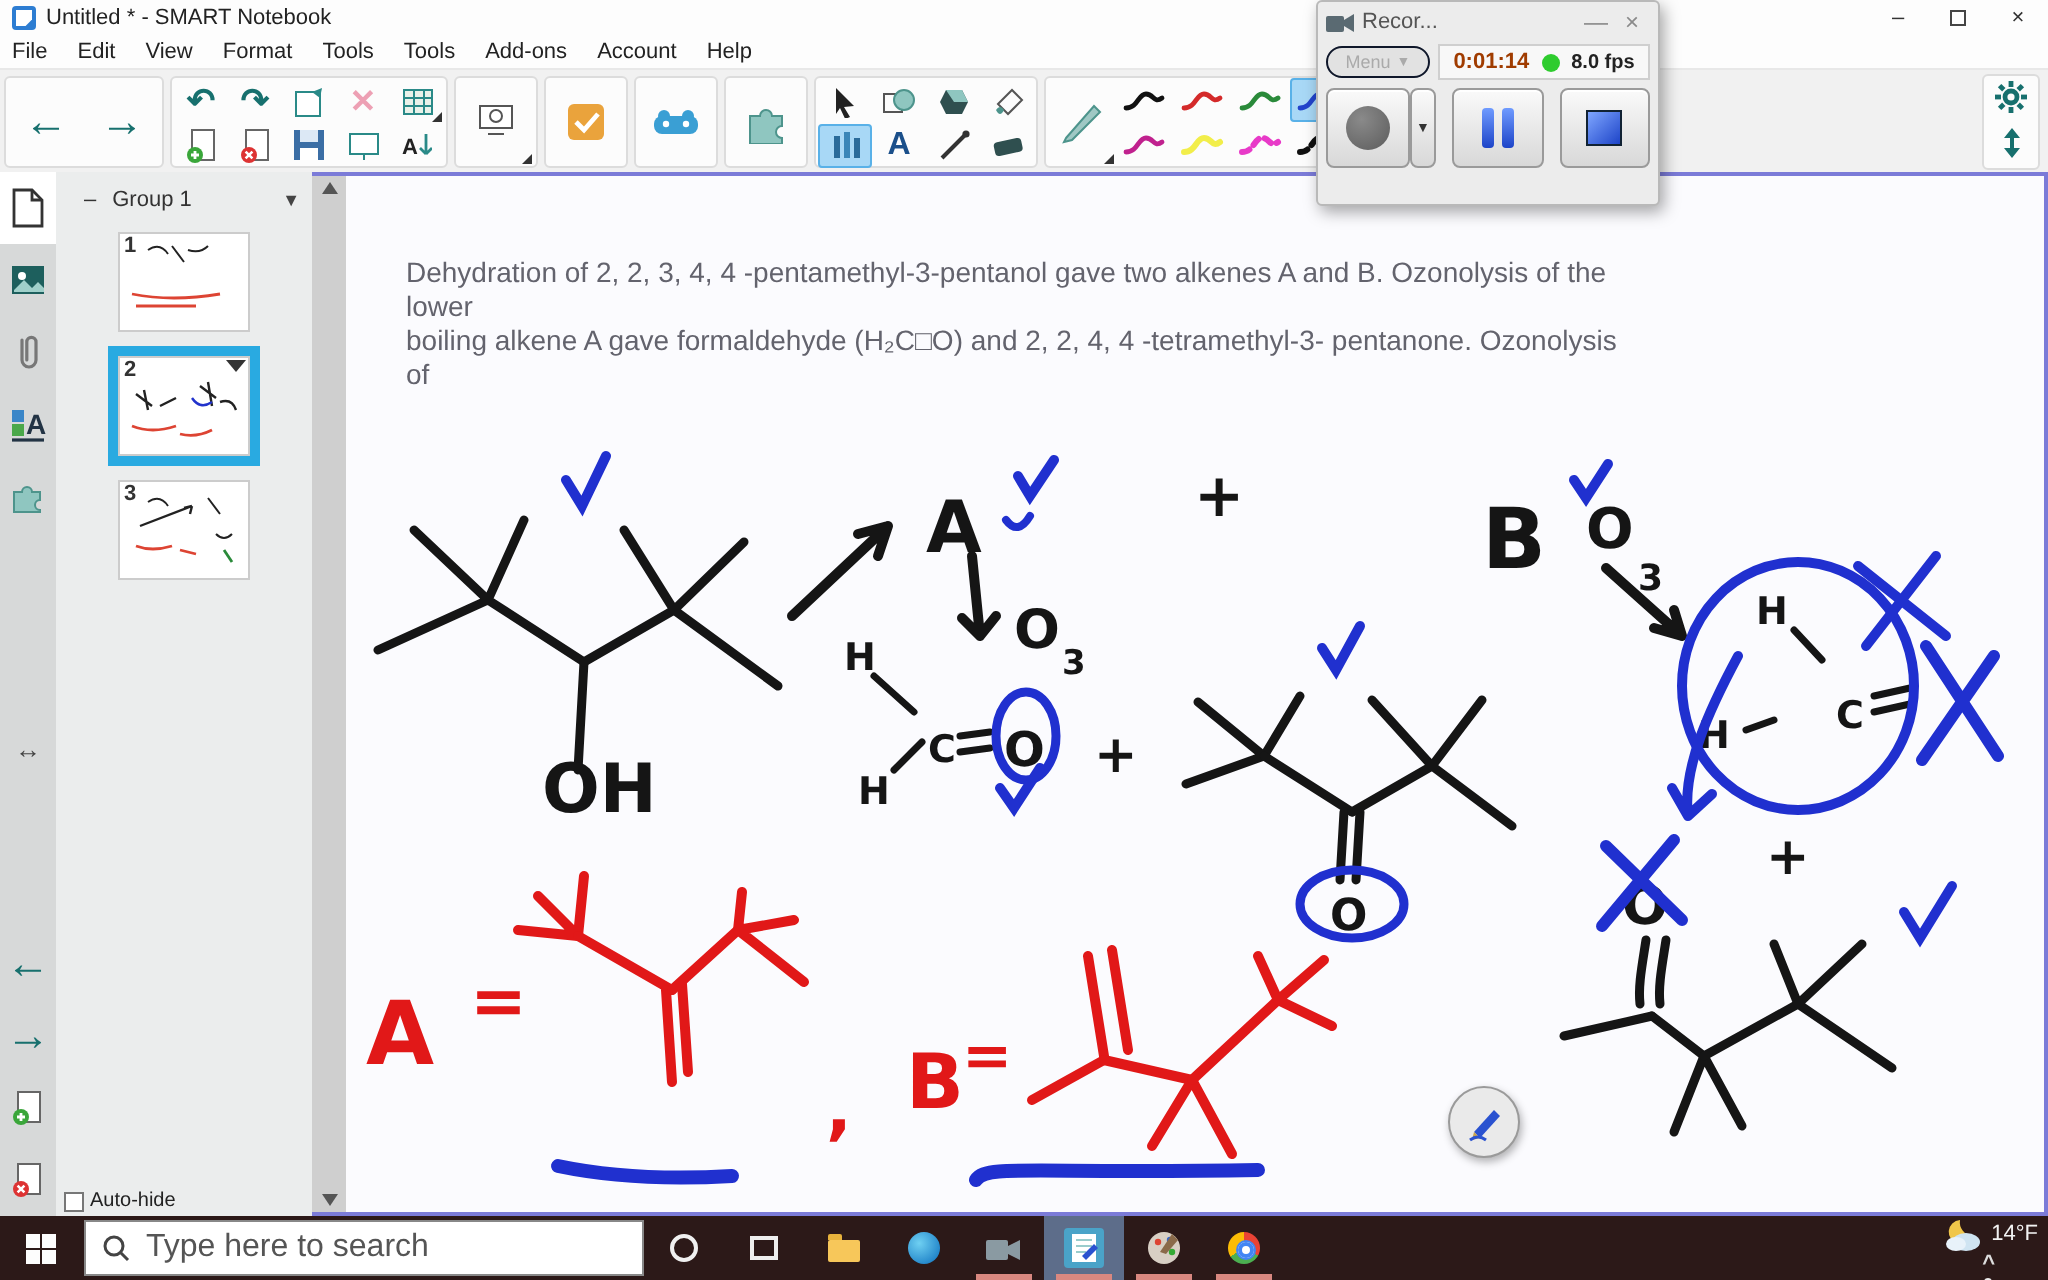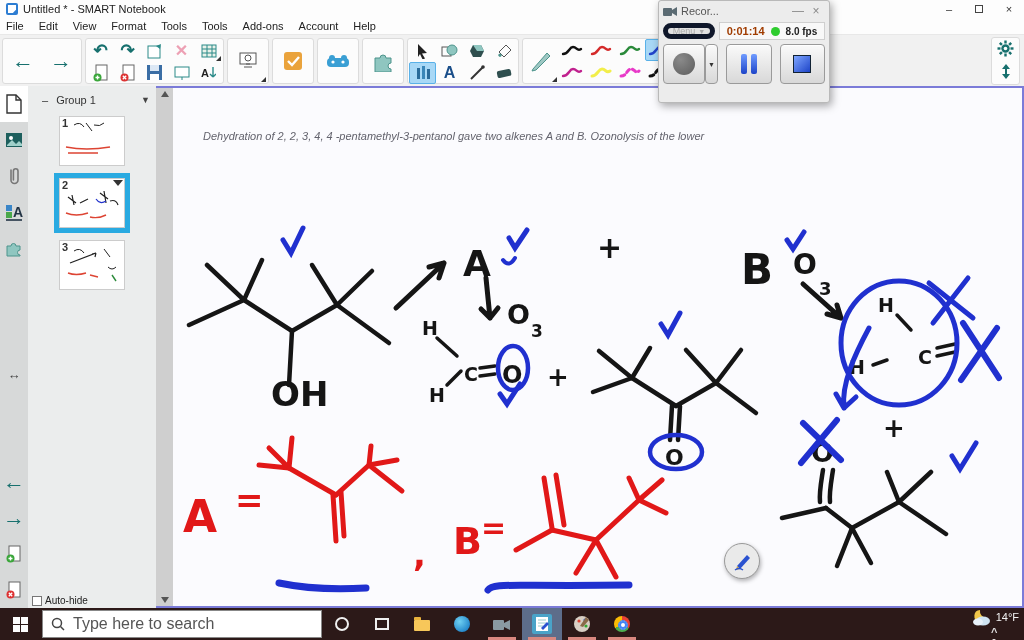--- a/index.html
+++ b/index.html
@@ -33,21 +33,21 @@
   .palette-grid{display:grid;grid-template-columns:repeat(4,5px);grid-gap:1px;}
   .palette-grid i{width:5px;height:5px;display:block;}
 
   
   .recorder{position:absolute;top:0;left:658px;width:172px;height:103px;background:#ececec;border:1px solid #b9b9b9;border-radius:3px;box-shadow:2px 3px 8px rgba(0,0,0,.35);z-index:50;}
   .rec-title{height:20px;display:flex;align-items:center;padding:0 4px;}
   .rec-title .rname{font-size:11px;color:#555;margin-left:4px;}
   .rec-title .rbtn{margin-left:auto;width:18px;text-align:center;color:#8a8a8a;font-size:12px;}
   .rec-title .rbtn.close{margin-left:0;}
   .rec-status{display:flex;align-items:center;margin:1px 4px;}
-  .menu-dd{width:52px;height:16px;border:5px solid #0f172a;border-radius:8px;background:#e2e2e2;color:#aaa;font-size:9px;display:flex;align-items:center;justify-content:center;gap:3px;}
+  .menu-dd{width:52px;height:16px;border:1px solid #0f172a;border-radius:8px;background:#e2e2e2;color:#aaa;font-size:9px;display:flex;align-items:center;justify-content:center;gap:3px;}
   .time-box{flex:1;height:18px;margin-left:4px;background:#f8f8f8;border:1px solid #cfcfcf;display:flex;align-items:center;justify-content:center;gap:6px;}
   .time-box .t{color:#a03c00;font-size:11px;font-weight:bold;}
   .dot{width:9px;height:9px;border-radius:50%;background:#2ecc2e;}
   .fps{font-size:10px;color:#222;font-weight:bold;}
   .rec-btns{display:flex;align-items:center;margin:4px 4px 0 4px;gap:8px;}
   .big-btn{height:40px;border:1px solid #9a9a9a;border-radius:4px;background:linear-gradient(#fafafa,#d8d8d8);display:flex;align-items:center;justify-content:center;box-shadow:inset 0 1px 0 #fff;}
   .rec-circle{width:22px;height:22px;border-radius:50%;background:radial-gradient(circle at 35% 30%,#8a8a8a,#5c5c5c);}
   .pause-bars{display:flex;gap:4px;}
   .pause-bars i{width:6px;height:20px;background:linear-gradient(#6f9bff,#1d44c8);border-radius:2px;display:block;}
   .stop-sq{width:18px;height:18px;background:linear-gradient(135deg,#7fa6ff,#1d44c8);border:1px solid #123;}
@@ -65,21 +65,21 @@
   .thumb.sel{outline:5px solid #29aae1;}
   .thumb .pgdd{position:absolute;top:1px;right:1px;width:0;height:0;border-left:5px solid transparent;border-right:5px solid transparent;border-top:6px solid #333;}
   .autohide{position:absolute;bottom:2px;left:4px;display:flex;align-items:center;gap:3px;font-size:10px;color:#222;}
   .autohide .cb{width:10px;height:10px;border:1px solid #777;background:#fff;}
 
   .canvas-wrap{flex:1;display:flex;border:2px solid #7b7bd8;border-left:none;background:#fbfbfe;}
   .vscroll{width:17px;background:#cfcfcf;display:flex;flex-direction:column;align-items:center;justify-content:space-between;padding:3px 0;}
   .tri-up{width:0;height:0;border-left:4px solid transparent;border-right:4px solid transparent;border-bottom:6px solid #555;}
   .tri-dn{width:0;height:0;border-left:4px solid transparent;border-right:4px solid transparent;border-top:6px solid #555;}
   .canvas{position:relative;flex:1;overflow:hidden;}
-  .problem{position:absolute;left:30px;top:40px;width:612px;font-size:11px;line-height:17px;color:#63636d;font-style:italic;}
+  .problem{position:absolute;left:30px;top:40px;width:612px;font-size:14px;line-height:17px;color:#63636d;}
   .ink{position:absolute;left:0;top:0;}
   .ink text{font-family:"DejaVu Sans",sans-serif;font-weight:bold;}
   .pen-fab{position:absolute;left:551px;top:455px;width:36px;height:36px;border-radius:50%;background:#eaeaea;border:1px solid #9a9a9a;box-shadow:1px 2px 4px rgba(0,0,0,.3);display:flex;align-items:center;justify-content:center;}
 
   
   .taskbar{position:absolute;top:608px;left:0;width:1024px;height:32px;background:#2c1918;display:flex;align-items:center;color:#eee;}
   .tk{width:40px;height:32px;display:flex;align-items:center;justify-content:center;position:relative;}
   .tk.active{background:#5d6d8a;}
   .uline{position:absolute;bottom:0;left:6px;right:6px;height:3px;background:#d98880;}
   .start-grid{display:grid;grid-template-columns:7px 7px;grid-gap:1px;}
@@ -495,20 +495,21 @@
     </div>
 
     <div class="canvas-wrap">
       <div class="vscroll">
         <span class="tri-up"></span>
         <span class="tri-dn"></span>
       </div>
       <div class="canvas">
         <div class="problem">
           <div>Dehydration of 2, 2, 3, 4, 4 -pentamethyl-3-pentanol gave two alkenes A and B. Ozonolysis of the lower</div>
+          <div>boiling alkene A gave formaldehyde (H₂C□O) and 2, 2, 4, 4 -tetramethyl-3- pentanone. Ozonolysis of</div>
         </div>
 
         <svg class="ink" width="848" height="516" viewBox="0 0 848 516">
 
           <g stroke="#151515" stroke-width="4.5" stroke-linecap="round" fill="none">
             <path d="M71 212L34 177M71 212L89 172M71 212L16 237M71 212L119 243"></path>
             <path d="M119 243L116 297"></path>
             <path d="M119 243L164 217"></path>
             <path d="M164 217L139 177M164 217L199 183M164 217L216 255"></path>
           </g>

